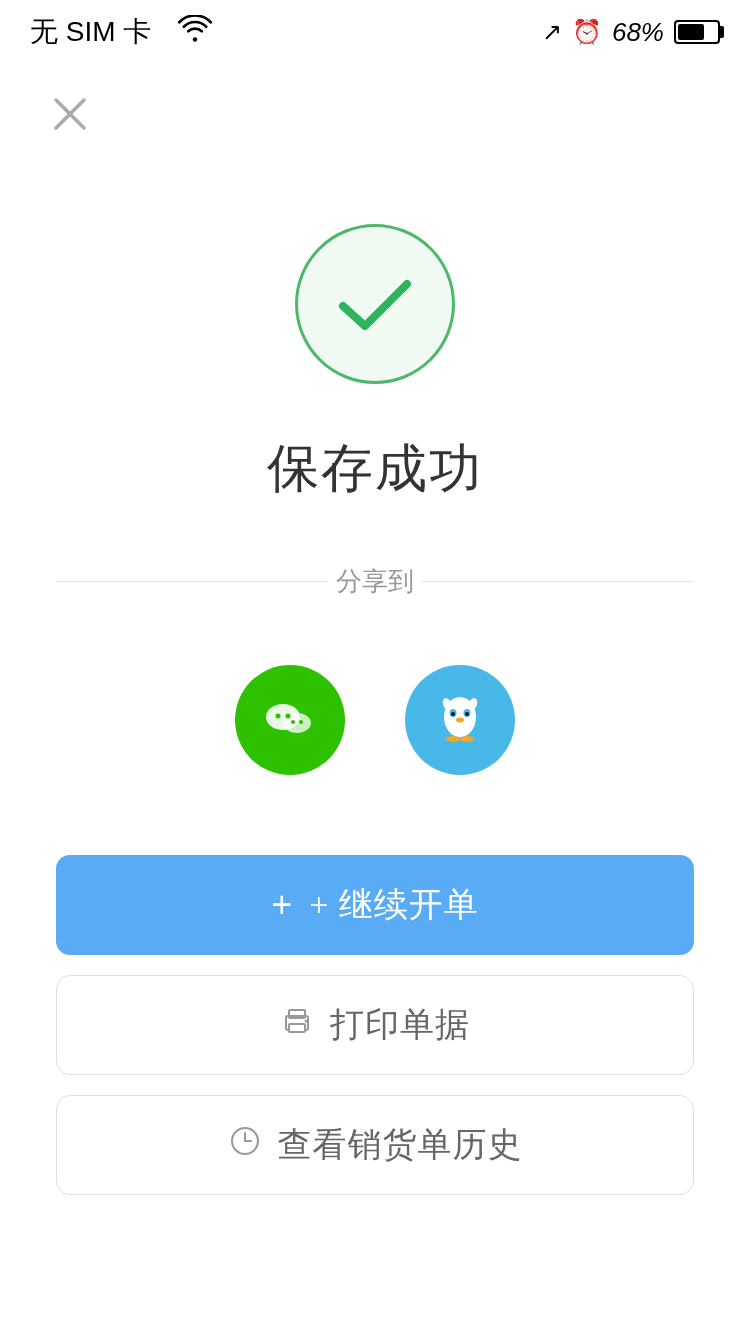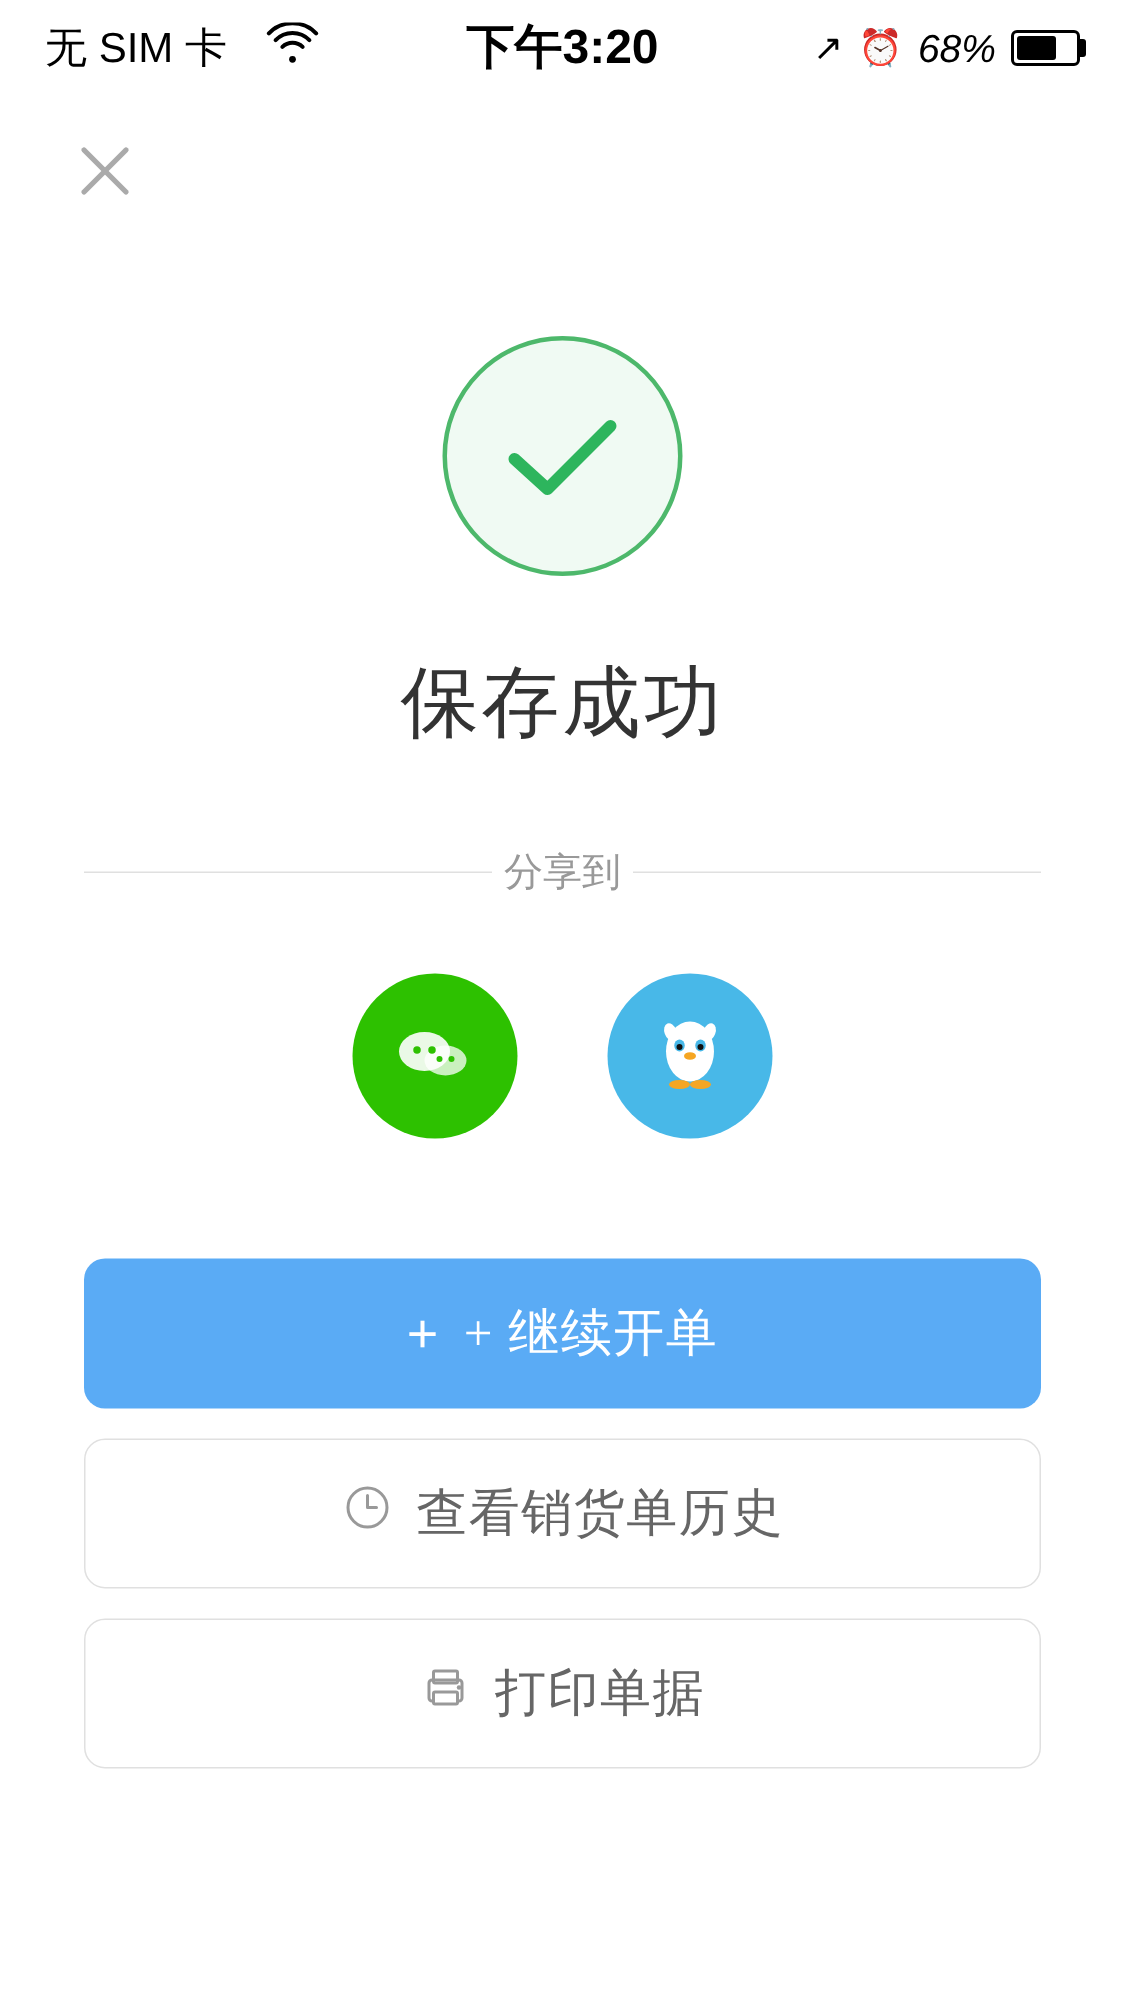--- a/index.html
+++ b/index.html
@@ -124,21 +124,21 @@
       margin-bottom: 60px;
       letter-spacing: 2px;
     }
 
     
     .share-divider {
       width: 100%;
       display: flex;
       align-items: center;
       gap: 8px;
-      margin-bottom: 50px;
+      margin-bottom: 66px;
     }
     .divider-line {
       flex: 1;
       height: 1px;
       background: #e0e0e0;
     }
     .divider-label {
       font-size: 26px;
       color: #999;
       white-space: nowrap;
@@ -206,21 +206,20 @@
     <span>无 SIM 卡</span>
     <span>
       <svg viewBox="0 0 24 18" fill="none" xmlns="http://www.w3.org/2000/svg" width="36" height="28">
         <path d="M12 14.5a1.5 1.5 0 100 3 1.5 1.5 0 000-3z" fill="#000"></path>
         <path d="M7.5 10.5a6.5 6.5 0 019 0" stroke="#000" stroke-width="1.8" stroke-linecap="round"></path>
         <path d="M4.5 7.5a10.5 10.5 0 0115 0" stroke="#000" stroke-width="1.8" stroke-linecap="round"></path>
         <path d="M1.5 4.5a14.5 14.5 0 0121 0" stroke="#000" stroke-width="1.8" stroke-linecap="round"></path>
       </svg>
     </span>
   </div>
-  <div class="status-center">下午3:20</div>
   <div class="status-right">
     <span style="font-size:24px;">↗</span>
     <span style="font-size:24px;">⏰</span>
     <span class="battery-text">68%</span>
     <div class="battery-icon">
       <div class="battery-fill"></div>
     </div>
   </div>
 </div>
 
@@ -284,38 +283,38 @@
         <ellipse cx="38" cy="52" rx="7" ry="3" fill="#f5a623"></ellipse>
       </svg>
     </button>
   </div>
 
   <div class="action-buttons">
 
     <button class="btn btn-primary">
       <span style="font-size:36px; font-weight:300;">+</span>
       <span style="font-size:34px;font-family:Liberation Serif, serif;">+ 继续开单</span>
-    </button>
-
-    <button class="btn btn-secondary">
-      <span>
-        <svg width="34" height="34" viewBox="0 0 34 34" fill="none" xmlns="http://www.w3.org/2000/svg">
-          <circle cx="17" cy="17" r="13" stroke="#999" stroke-width="2"></circle>
-          <polyline points="17,9 17,17 23,17" stroke="#999" stroke-width="2" stroke-linecap="round" stroke-linejoin="round"></polyline>
-        </svg>
-      </span>
-      <span>查看销货单历史</span>
     </button>
 
     <button class="btn btn-secondary">
       <span>
         <svg width="34" height="34" viewBox="0 0 34 34" fill="none" xmlns="http://www.w3.org/2000/svg">
           <rect x="6" y="12" width="22" height="14" rx="2" stroke="#999" stroke-width="2"></rect>
           <rect x="9" y="6" width="16" height="8" rx="1" stroke="#999" stroke-width="2"></rect>
           <rect x="9" y="20" width="16" height="8" rx="1" fill="white" stroke="#999" stroke-width="2"></rect>
           <circle cx="26" cy="17" r="1.5" fill="#999"></circle>
         </svg>
       </span>
       <span>打印单据</span>
     </button>
+
+    <button class="btn btn-secondary">
+      <span>
+        <svg width="34" height="34" viewBox="0 0 34 34" fill="none" xmlns="http://www.w3.org/2000/svg">
+          <circle cx="17" cy="17" r="13" stroke="#999" stroke-width="2"></circle>
+          <polyline points="17,9 17,17 23,17" stroke="#999" stroke-width="2" stroke-linecap="round" stroke-linejoin="round"></polyline>
+        </svg>
+      </span>
+      <span>查看销货单历史</span>
+    </button>
   </div>
 
 </div>
 
 </body></html>

